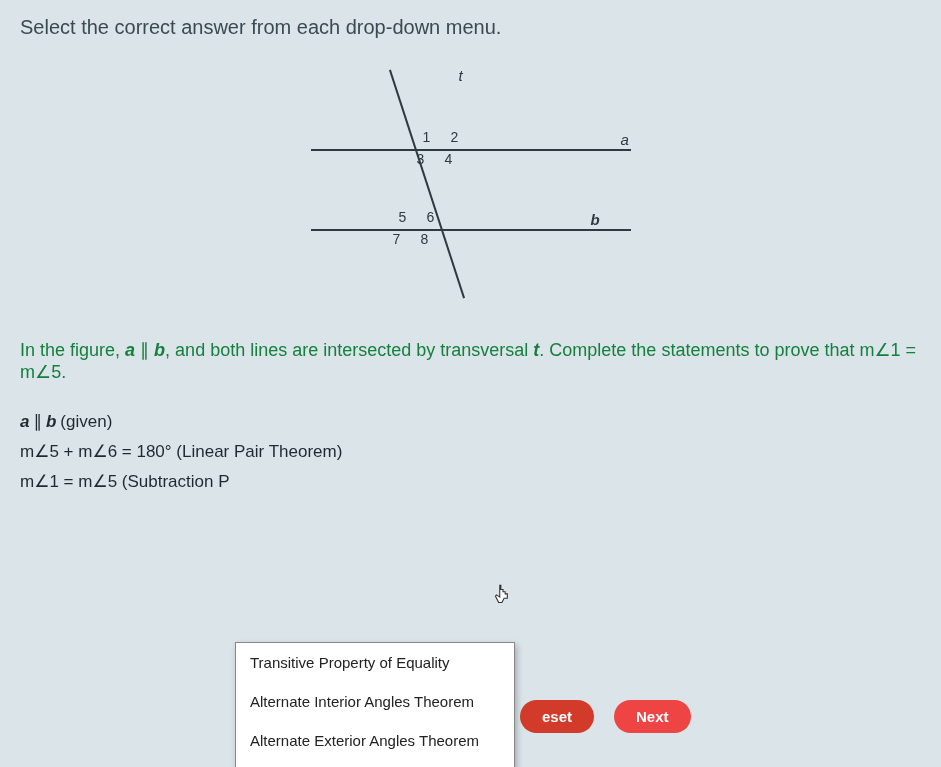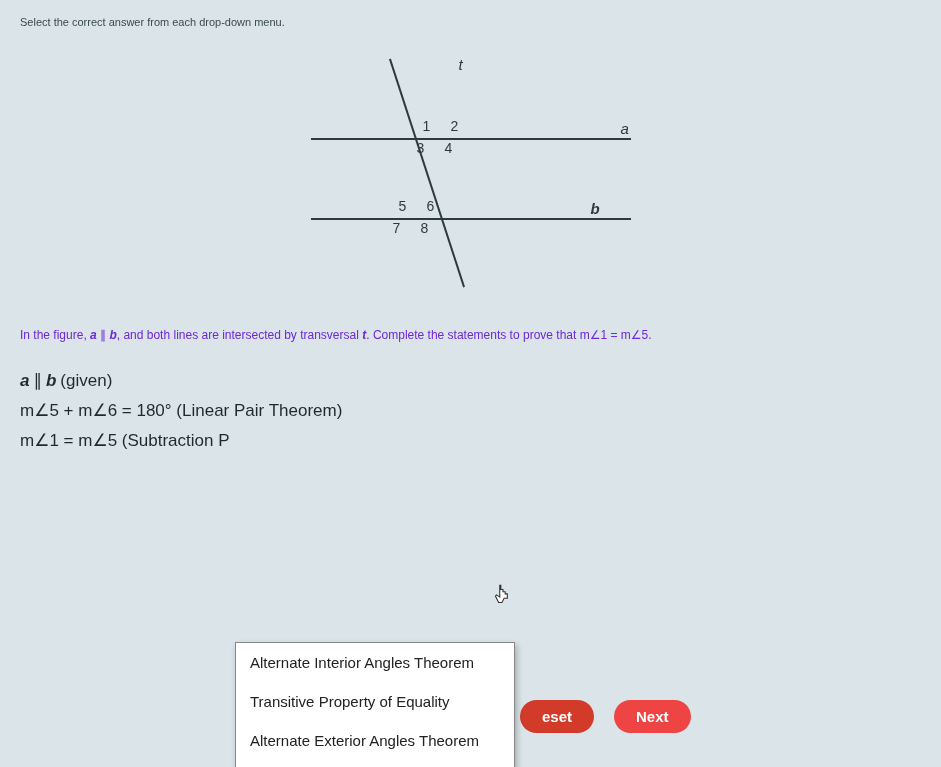--- a/index.html
+++ b/index.html
@@ -8,21 +8,21 @@
     padding: 16px 20px;
     width: 941px;
     height: 767px;
     font-family: Arial, Helvetica, sans-serif;
     background: #dbe4e8;
     color: #2c3a42;
     position: relative;
     overflow: hidden;
   }
   .instruction {
-    font-size: 11px;
+    font-size: 20px;
     color: #3a4a52;
     margin-bottom: 20px;
   }
   .figure-area {
     display: flex;
     justify-content: center;
     margin: 30px 0 40px 0;
   }
   .figure {
     position: relative;
@@ -65,22 +65,22 @@
   .n1 { left: 132px; top: 60px; }
   .n2 { left: 160px; top: 60px; }
   .n3 { left: 126px; top: 82px; }
   .n4 { left: 154px; top: 82px; }
   .n5 { left: 108px; top: 140px; }
   .n6 { left: 136px; top: 140px; }
   .n7 { left: 102px; top: 162px; }
   .n8 { left: 130px; top: 162px; }
 
   .prompt {
-    font-size: 12px;
-    color: #6d28d9;
+    font-size: 18px;
+    color: #15803d;
     margin: 8px 0 24px 0;
   }
   .prompt .ital { font-style: italic; font-weight: bold; }
 
   .proof {
     font-size: 17px;
     line-height: 30px;
     color: #1f2a30;
   }
   .proof-line {
@@ -180,22 +180,22 @@
     <span class="ital" style="font-style:italic;font-weight:bold">a</span>
       <span> ∥ </span>
       <span class="ital" style="font-style:italic;font-weight:bold">b</span>
       <span> (given)</span>
   </div>
   <div class="proof-line">m∠5 + m∠6 = 180° (Linear Pair Theorem)</div>
   <div class="proof-line">m∠1 = m∠5 (Subtraction P</div>
 </div>
 
 <div class="dropdown-menu">
+  <div class="opt">Transitive Property of Equality</div>
   <div class="opt">Alternate Interior Angles Theorem</div>
-  <div class="opt">Transitive Property of Equality</div>
   <div class="opt">Alternate Exterior Angles Theorem</div>
   <div class="opt">Vertical Angles Theorem</div>
 </div>
 
 <div class="cursor-icon">
   <svg viewBox="0 0 24 24" width="26" height="26">
     <path d="M9 2 L9 13 L6 11 L5 12 L8 18 L11 18 L13 14 L16 14 L16 10 L14 10 L14 8 L12 8 L12 6 L10 6 L10 2 Z" fill="#fff" stroke="#333" stroke-width="1"></path>
   </svg>
 </div>
 

